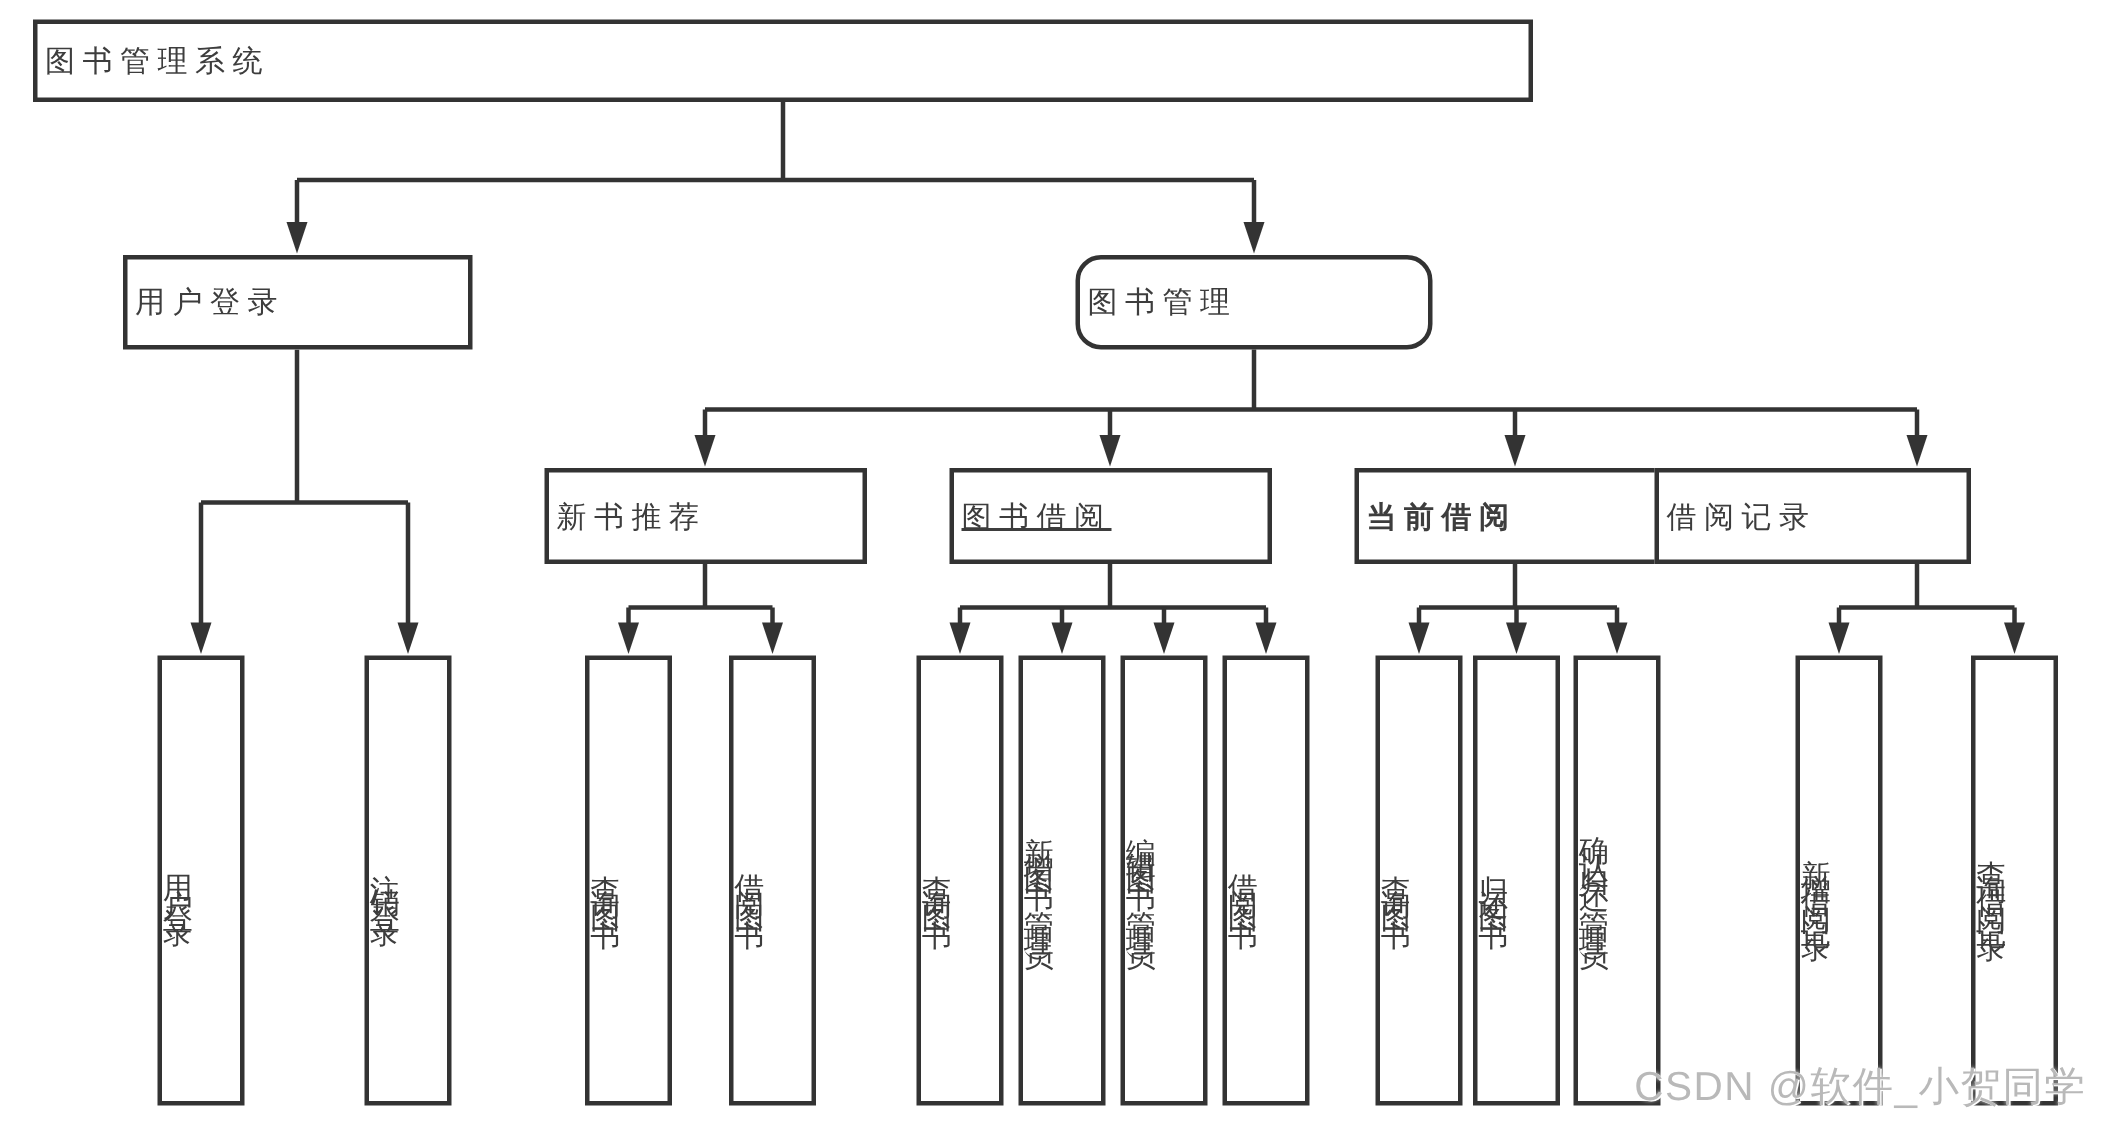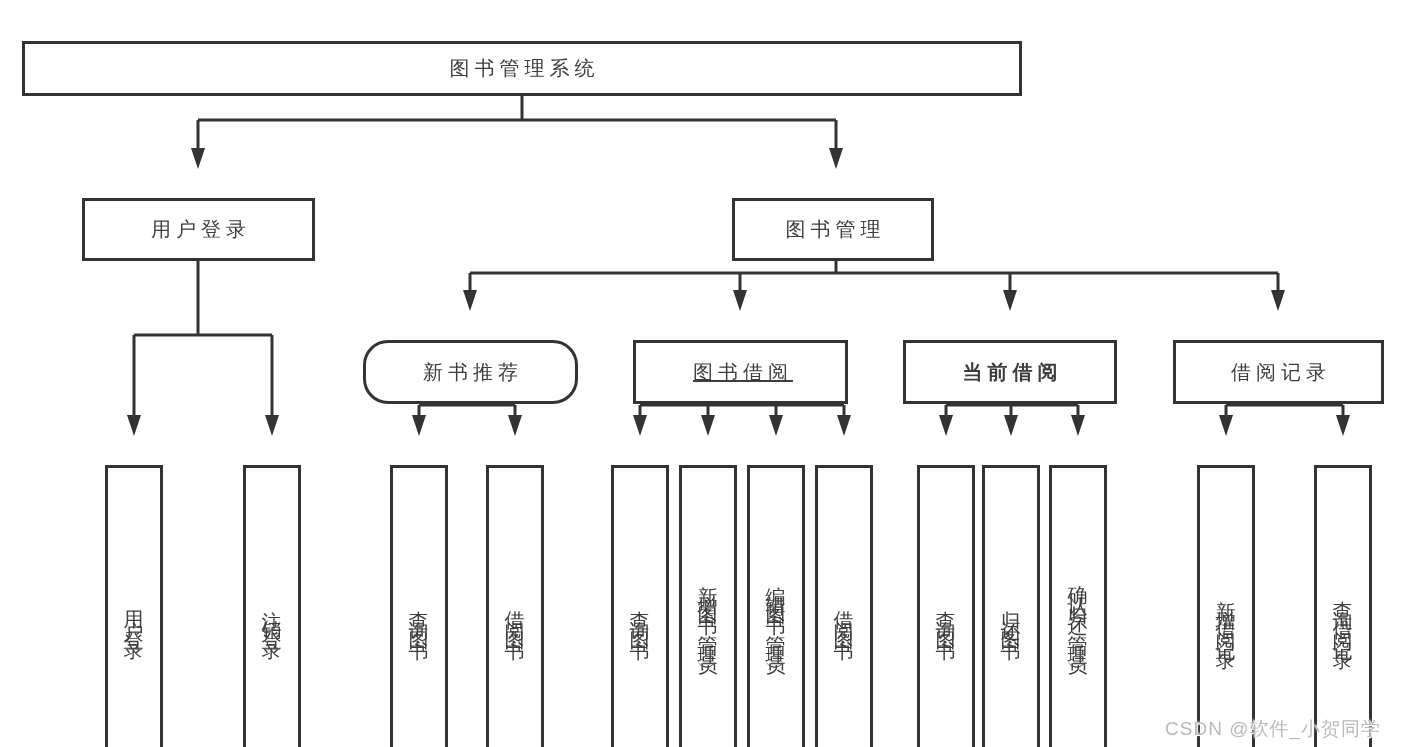--- a/index.html
+++ b/index.html
@@ -28,42 +28,41 @@
     color: var(--line);
     pointer-events: none;
   }
   .node {
     position: absolute;
     box-sizing: border-box;
     border: 3px solid var(--line);
     background: var(--background);
     display: flex;
     align-items: center;
-    justify-content: center;
+    justify-content: flex-start;
     color: var(--text);
-    margin-top: 28px;
   }
   .hbox span {
     font-size: 20px;
     letter-spacing: 5px;
     text-indent: 5px;
     white-space: nowrap;
   }
   .vbox span {
     writing-mode: vertical-rl;
     text-orientation: mixed;
     font-size: 20px;
     letter-spacing: 10px;
     line-height: 1;
   }
   .watermark {
     position: absolute;
-    right: 24px;
+    right: 14px;
     bottom: 5px;
-    font-size: 19px;
+    font-size: 27px;
     letter-spacing: 1px;
     color: var(--watermark);
     text-shadow: 0 0 3px #ffffff, 1px 1px 0 #ffffff;
     white-space: nowrap;
     z-index: 5;
   }
 </style>
 </head>
 <body>
 
@@ -139,34 +138,34 @@
     </g>
   </svg>
 
   <div class="node hbox" style="left:22px; top:13px; width:1000px; height:55px;">
     <span>图书管理系统</span>
   </div>
 
   <div class="node hbox" style="left:82px; top:170px; width:233px; height:63px;">
     <span>用户登录</span>
   </div>
-  <div class="node hbox" style="left:732px; top:170px; width:202px; height:63px;">
+  <div class="node hbox" style="left:717px; top:170px; width:238px; height:63px;border-radius:17px;">
     <span>图书管理</span>
   </div>
 
-  <div class="node hbox" style="left:363px; top:312px; width:215px; height:64px;border-radius:25px;">
+  <div class="node hbox" style="left:363px; top:312px; width:215px; height:64px;">
     <span>新书推荐</span>
   </div>
   <div class="node hbox" style="left:633px; top:312px; width:215px; height:64px;text-decoration:underline;">
     <span>图书借阅</span>
   </div>
   <div class="node hbox" style="left:903px; top:312px; width:214px; height:64px;font-weight:bold;">
     <span>当前借阅</span>
   </div>
-  <div class="node hbox" style="left:1173px; top:312px; width:211px; height:64px;">
+  <div class="node hbox" style="left:1103px; top:312px; width:211px; height:64px;">
     <span>借阅记录</span>
   </div>
 
   <div class="node vbox" style="left:105px; top:437px; width:58px; height:300px;">
     <span>用户登录</span>
   </div>
   <div class="node vbox" style="left:243px; top:437px; width:58px; height:300px;">
     <span>注销登录</span>
   </div>
   <div class="node vbox" style="left:390px; top:437px; width:58px; height:300px;">

